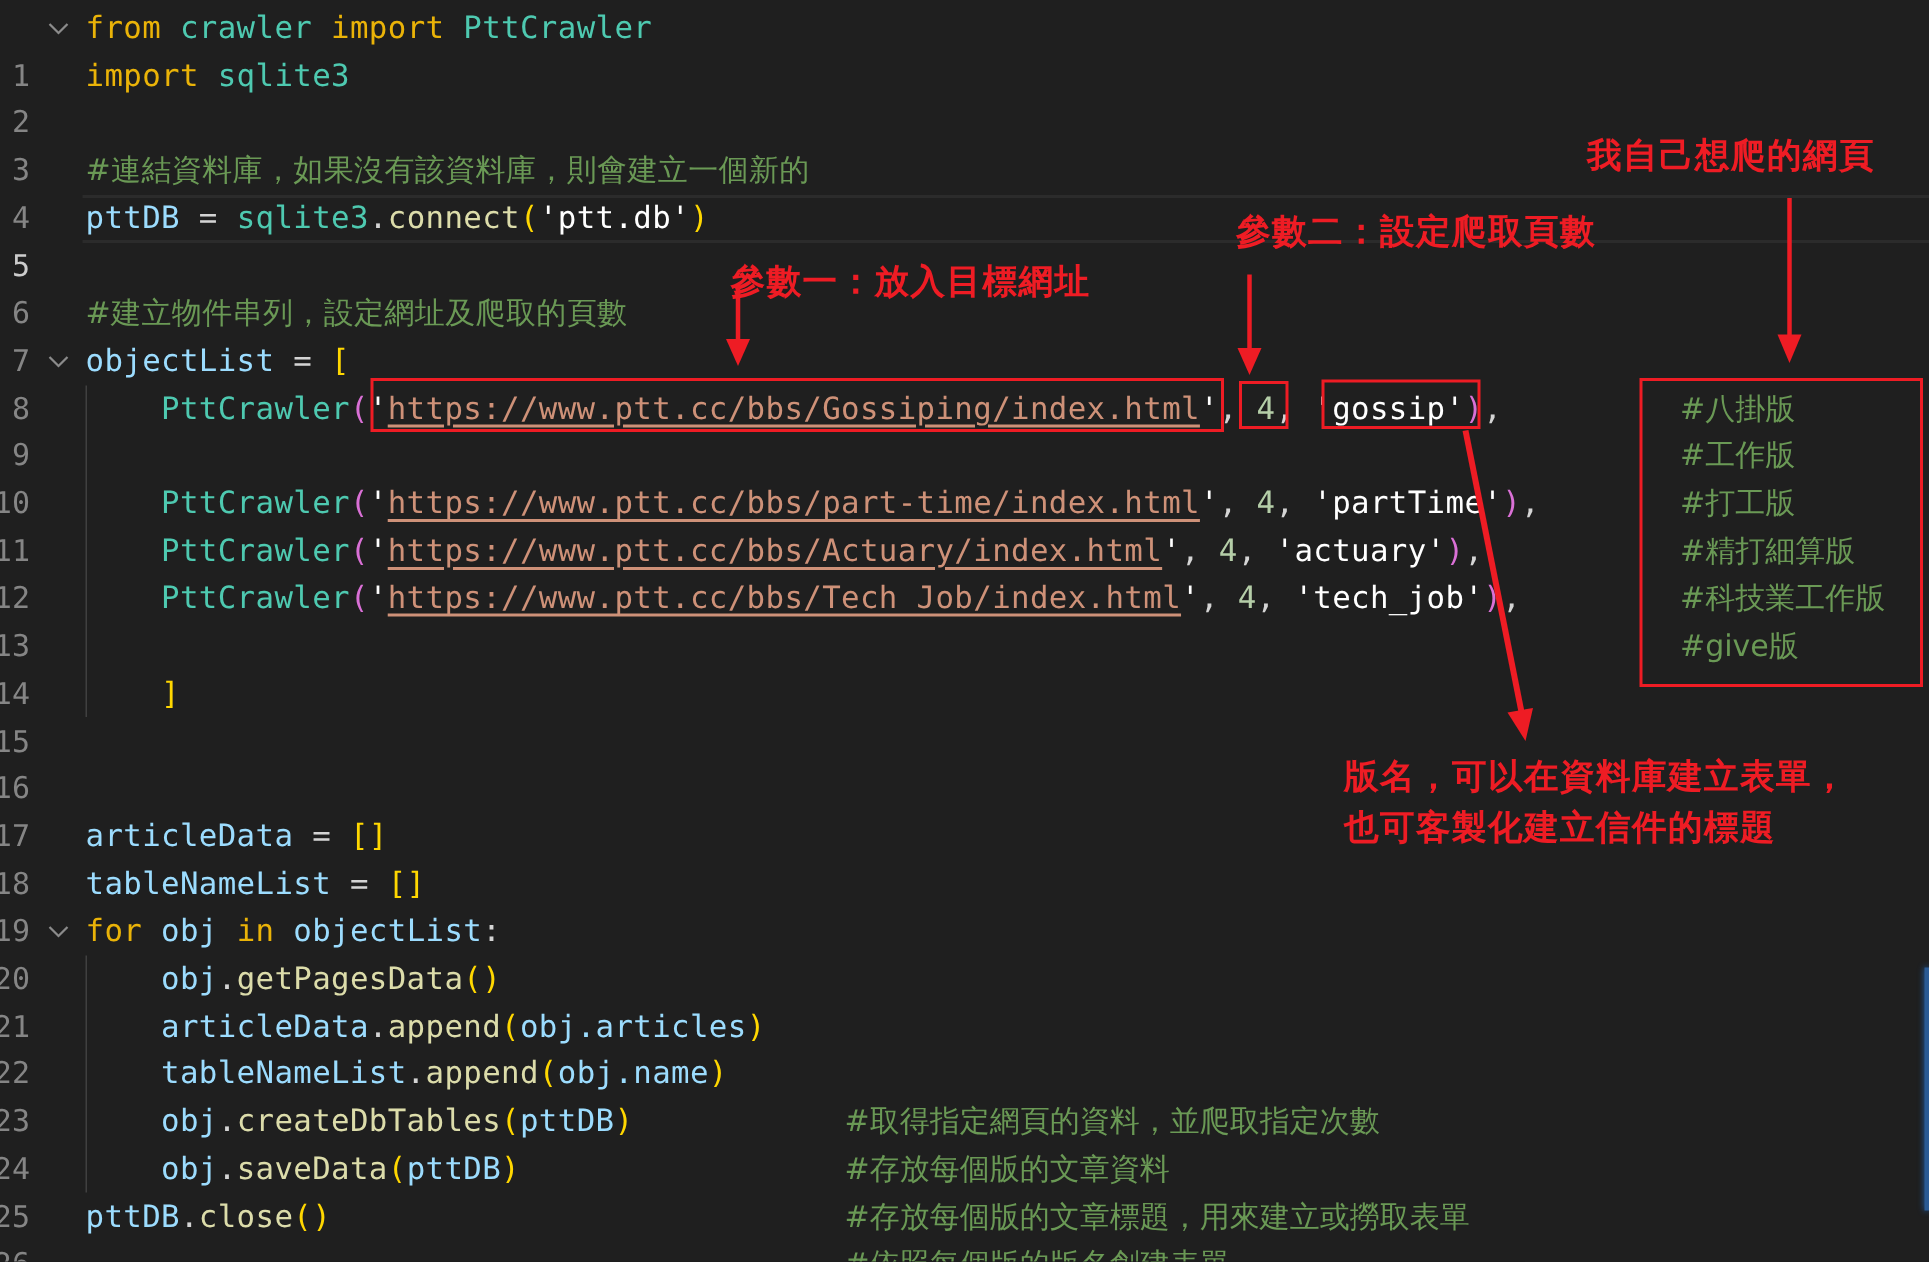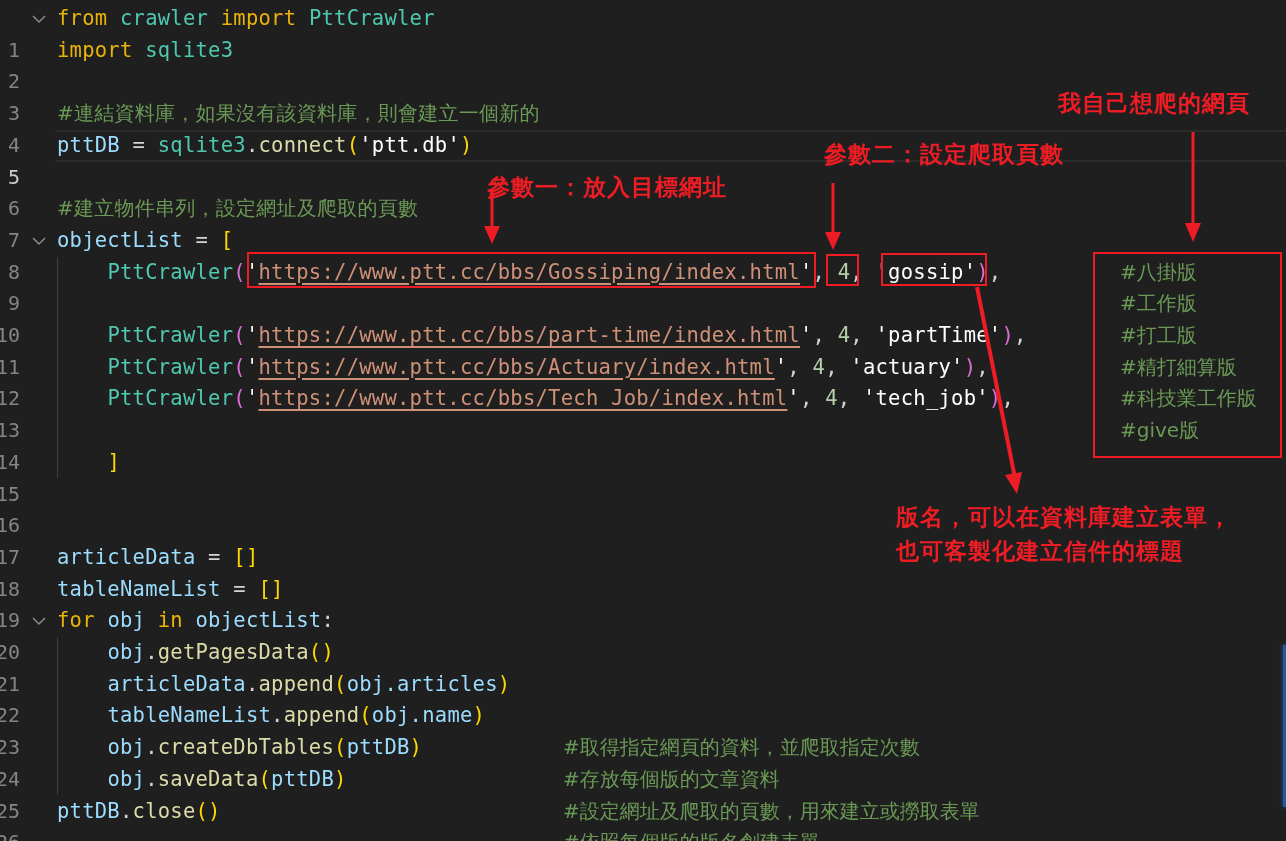--- a/index.html
+++ b/index.html
@@ -222,21 +222,21 @@
     <span class="cmt" style="position:absolute; left:563px;">#取得指定網頁的資料，並爬取指定次數</span>
   </div>
   <div class="line" style="top:668.7px;">
     <span class="ln">22</span>
     <span class="code">    <span class="var">articleData</span><span class="op">.</span><span class="fn">append</span><span class="b1">(</span><span class="var">obj.articles</span><span class="b1">)</span></span>
     <span class="cmt" style="position:absolute; left:563px;">#存放每個版的文章資料</span>
   </div>
   <div class="line" style="top:700.4px;">
     <span class="ln">23</span>
     <span class="code">    <span class="var">tableNameList</span><span class="op">.</span><span class="fn">append</span><span class="b1">(</span><span class="var">obj.name</span><span class="b1">)</span></span>
-    <span class="cmt" style="position:absolute; left:563px;">#設定網址及爬取的頁數，用來建立或撈取表單</span>
+    <span class="cmt" style="position:absolute; left:563px;">#存放每個版的文章標題，用來建立或撈取表單</span>
   </div>
   <div class="line" style="top:732.1px;">
     <span class="ln">24</span>
     <span class="code">    <span class="var">obj</span><span class="op">.</span><span class="fn">createDbTables</span><span class="b1">(</span><span class="var">pttDB</span><span class="b1">)</span></span>
     <span class="cmt" style="position:absolute; left:563px;">#依照每個版的版名創建表單</span>
   </div>
   <div class="line" style="top:763.8px;">
     <span class="ln">25</span>
     <span class="code">    <span class="var">obj</span><span class="op">.</span><span class="fn">saveData</span><span class="b1">(</span><span class="var">pttDB</span><span class="b1">)</span></span>
     

